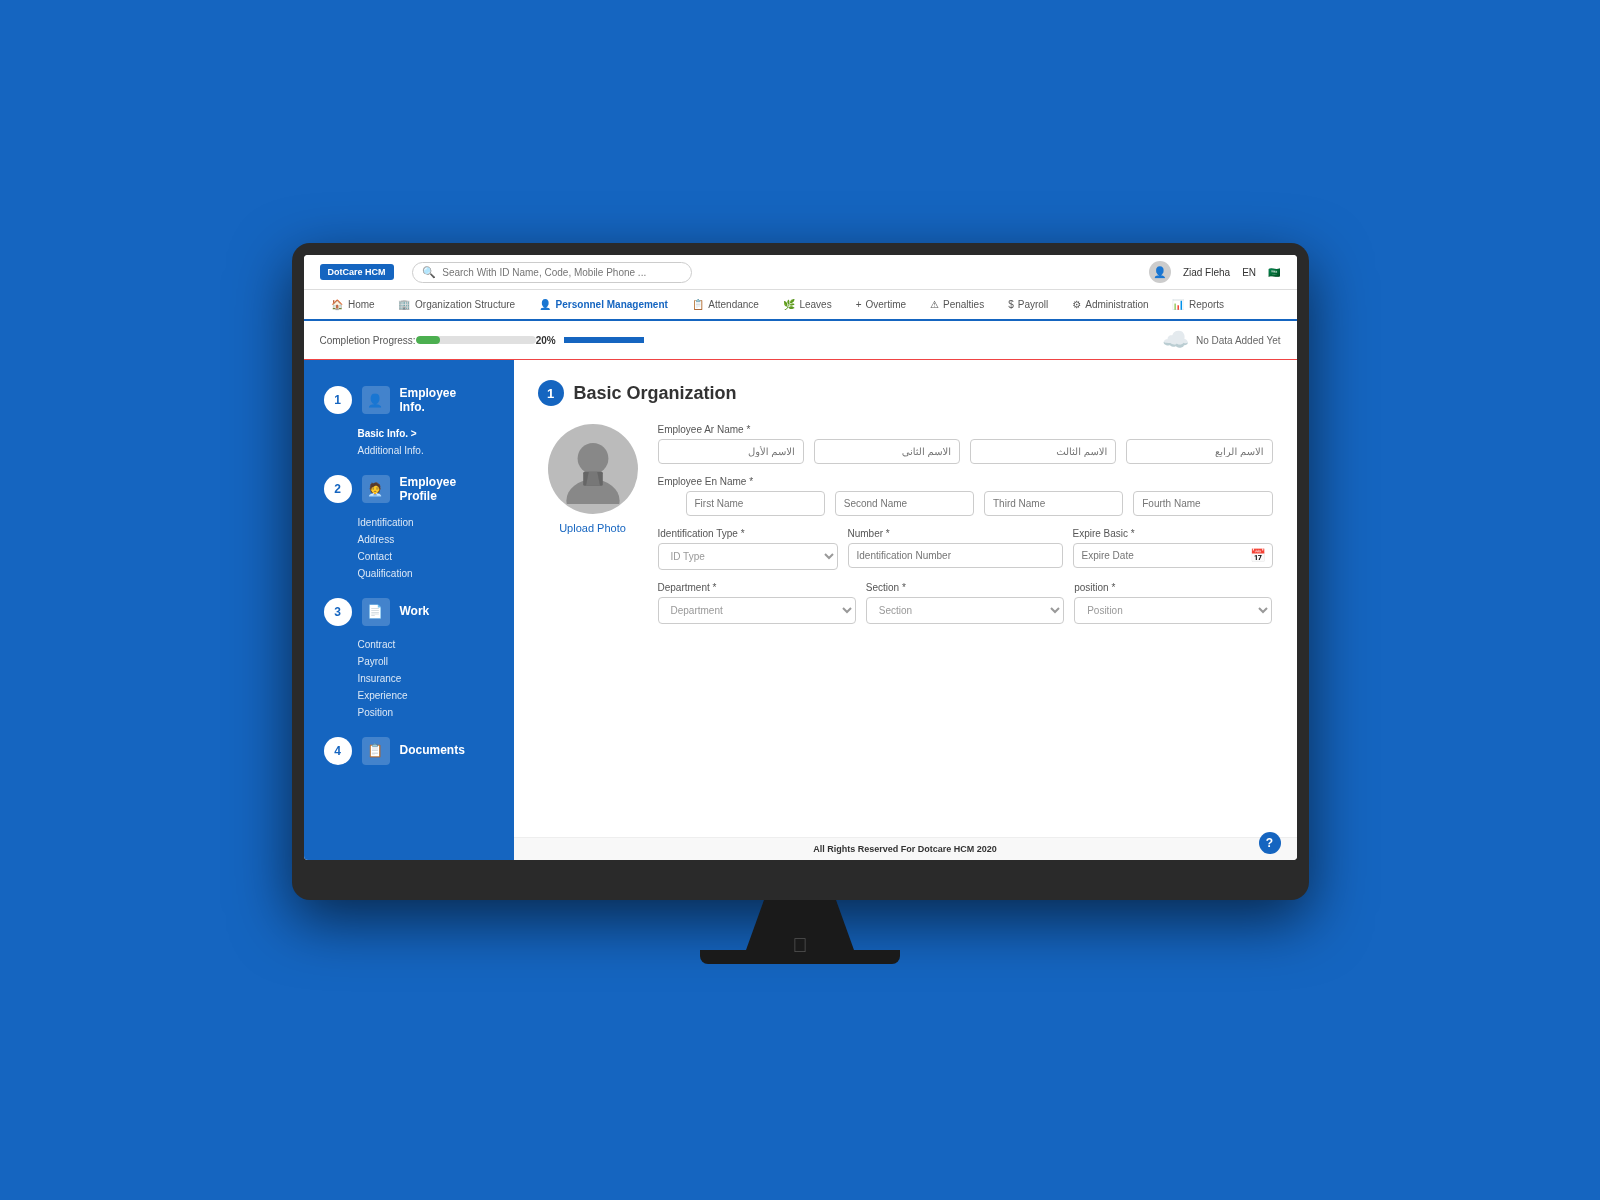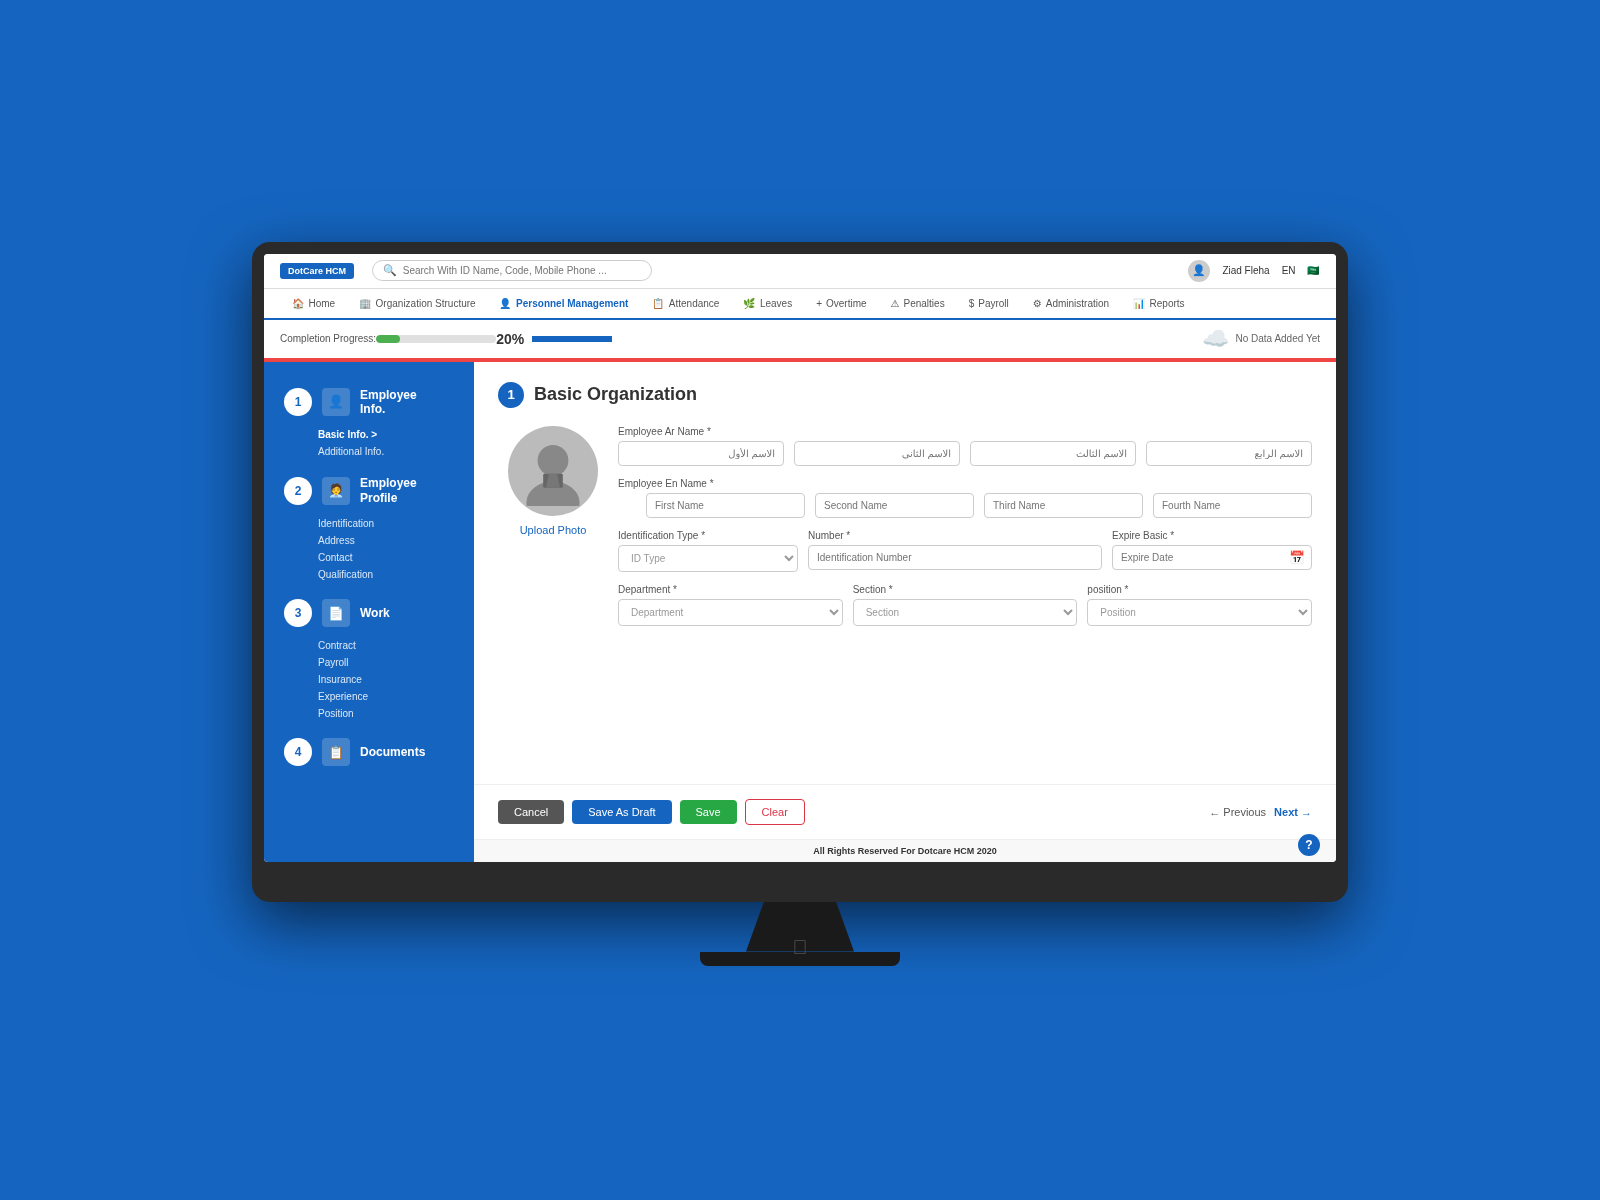--- a/index.html
+++ b/index.html
@@ -7,21 +7,21 @@
       background: #1565C0;
       display: flex;
       justify-content: center;
       align-items: center;
       min-height: 100vh;
       font-family: Arial, sans-serif;
     }
 
     .monitor-wrapper {
       position: relative;
-      width: 1096px;
+      width: 1017px;
       margin: 19px auto;
     }
 
     .monitor-bezel {
       background: #2a2a2a;
       border-radius: 18px;
       padding: 12px 12px 40px 12px;
       box-shadow: 0 20px 60px rgba(0,0,0,0.6);
     }
 
@@ -145,37 +145,37 @@
       font-weight: bold;
     }
 
     
     .progress-area {
       background: #fff;
       padding: 6px 16px;
       display: flex;
       align-items: center;
       gap: 0;
-      border-bottom: 4px solid #ef4444;
+      border-bottom: 1px solid #ef4444;
     }
 
     .progress-label { font-size: 10px; color: #555; }
     .progress-track {
       width: 120px;
       height: 8px;
       background: #e0e0e0;
       border-radius: 4px;
       overflow: hidden;
     }
     .progress-fill {
       height: 100%;
       background: #4CAF50;
       border-radius: 4px;
     }
-    .progress-pct { font-size: 14px; font-weight: bold; color: #333; }
+    .progress-pct { font-size: 10px; font-weight: bold; color: #333; }
     .no-data-badge {
       margin-left: auto;
       display: flex;
       align-items: center;
       gap: 6px;
       font-size: 10px;
       color: #666;
     }
 
     
@@ -623,28 +623,20 @@
                     <select class="form-select">
                       <option>Position</option>
                     </select>
                   </div>
                 </div>
 
               </div>
             </div>
           </div>
 
-          <div class="action-bar">
-            <button class="btn btn-cancel">Cancel</button>
-            <button class="btn btn-draft">Save As Draft</button>
-            <button class="btn btn-save">Save</button>
-            <button class="btn btn-clear">Clear</button>
-            <button class="btn-prev">← Previous</button>
-            <button class="btn-next">Next →</button>
-          </div>
 
           <div class="footer-bar" style="position:relative;">
             <span>All Rights Reserved For</span>
             <span>Dotcare HCM</span>
             <span>2020</span>
             <div class="help-btn">?</div>
           </div>
 
         </div>
       </div>

